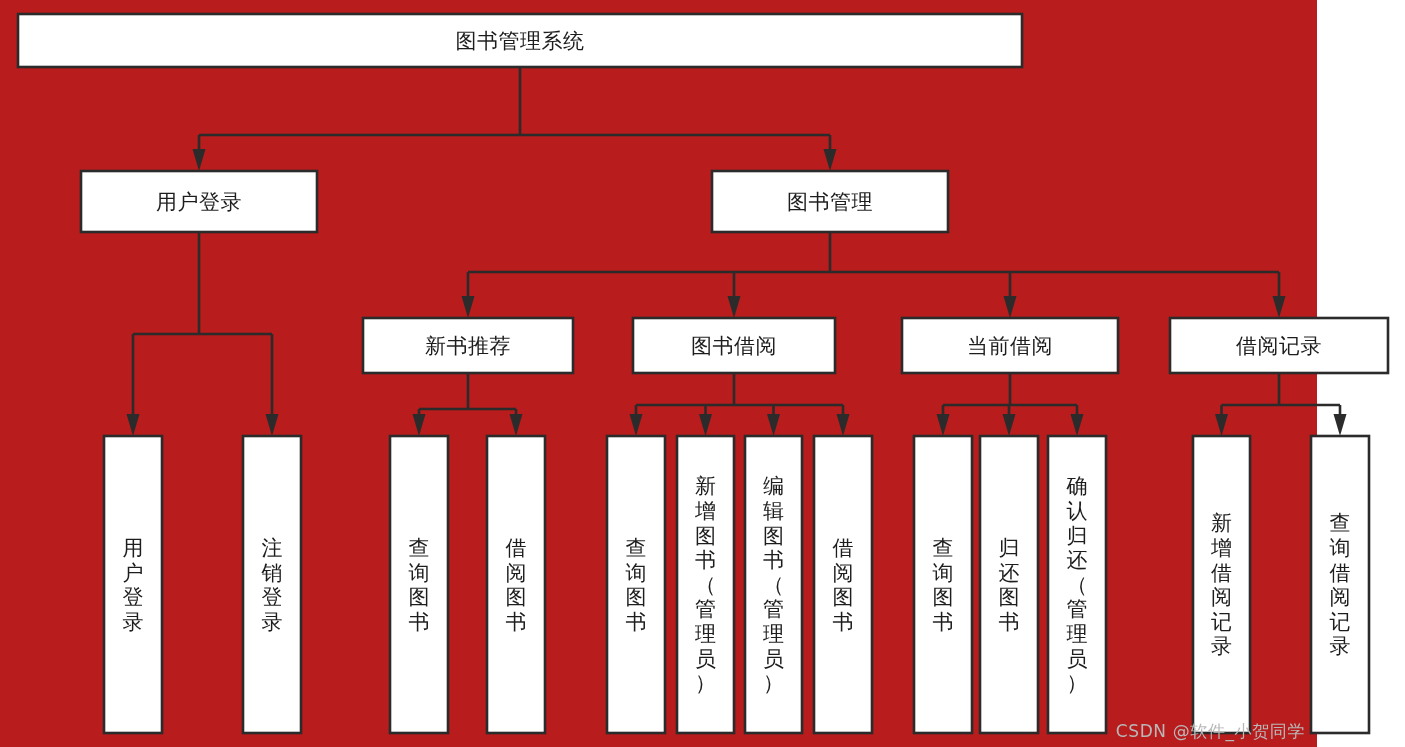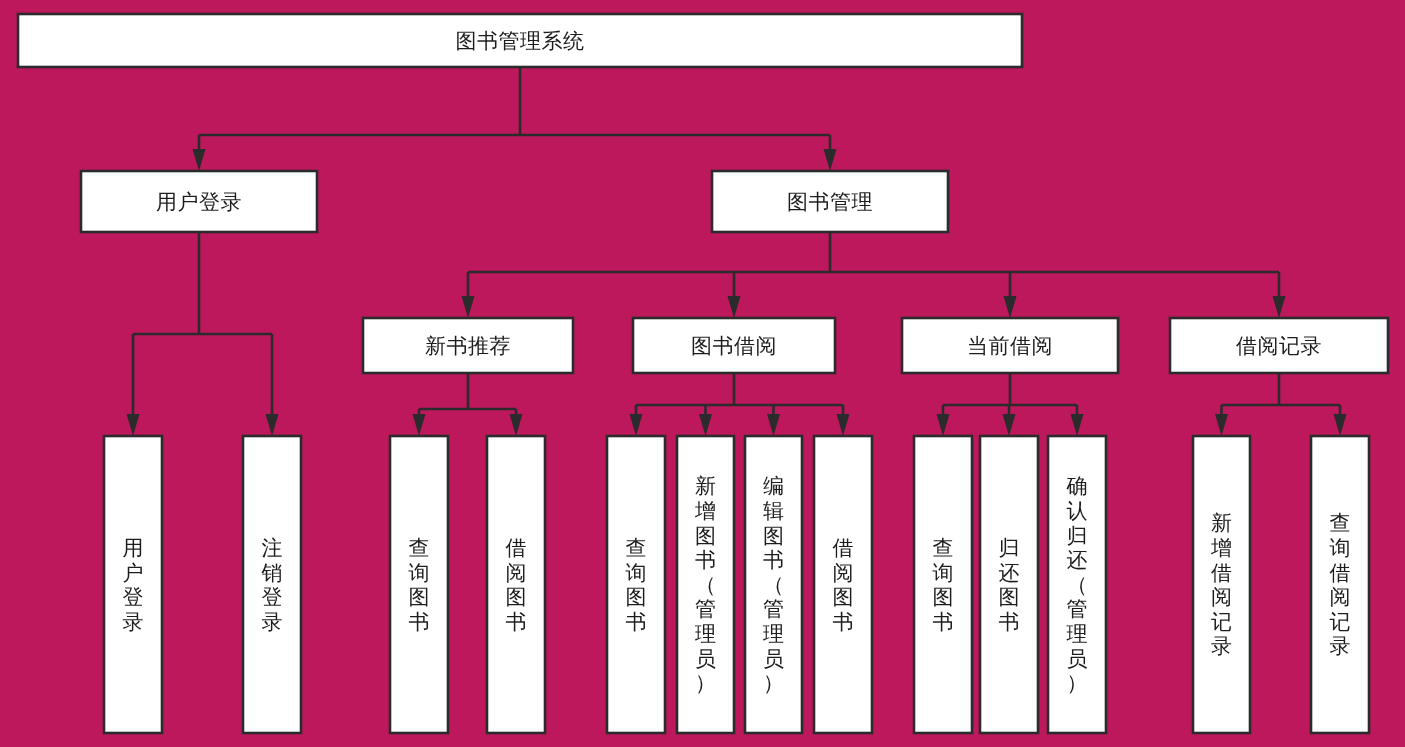--- a/index.html
+++ b/index.html
@@ -2,21 +2,21 @@
 <html lang="zh"><head>
 <meta charset="utf-8">
 <title>图书管理系统 结构图</title>
 <style>
   html,body{margin:0;padding:0;background:#ffffff;}
   body{
     font-family:"DejaVu Sans","Liberation Sans",sans-serif;
     width:1405px;height:747px;overflow:hidden;
   }
   #diagram-root{
-    position:relative;width:1405px;height:747px;background:#be185d;
+    position:relative;width:1305px;height:747px;background:#b91c1c;padding-left:12px;
   }
   svg#tree-svg{position:absolute;left:0;top:0;width:1405px;height:747px;display:block;}
 
   .node-box{
     fill:#ffffff;
     stroke:#2b2b2b;
     stroke-width:2.6;
   }
   .node-label-h{
     font-family:"DejaVu Sans","Liberation Sans",sans-serif;
@@ -204,13 +204,14 @@
         <g>
           <rect x="1193" y="436" width="57" height="297" class="node-box"></rect>
           <text x="1221.5" y="530.38" class="node-label-v"><tspan x="1221.5" dy="0">新</tspan><tspan x="1221.5" dy="24.6">增</tspan><tspan x="1221.5" dy="24.6">借</tspan><tspan x="1221.5" dy="24.6">阅</tspan><tspan x="1221.5" dy="24.6">记</tspan><tspan x="1221.5" dy="24.6">录</tspan></text>
         </g>
         <g>
           <rect x="1311" y="436" width="58" height="297" class="node-box"></rect>
           <text x="1340" y="530.38" class="node-label-v"><tspan x="1340" dy="0">查</tspan><tspan x="1340" dy="24.6">询</tspan><tspan x="1340" dy="24.6">借</tspan><tspan x="1340" dy="24.6">阅</tspan><tspan x="1340" dy="24.6">记</tspan><tspan x="1340" dy="24.6">录</tspan></text>
         </g>
       </g>
   </svg>
+  <div class="watermark">CSDN @软件_小贺同学</div>
 </div>
 
 </body></html>

